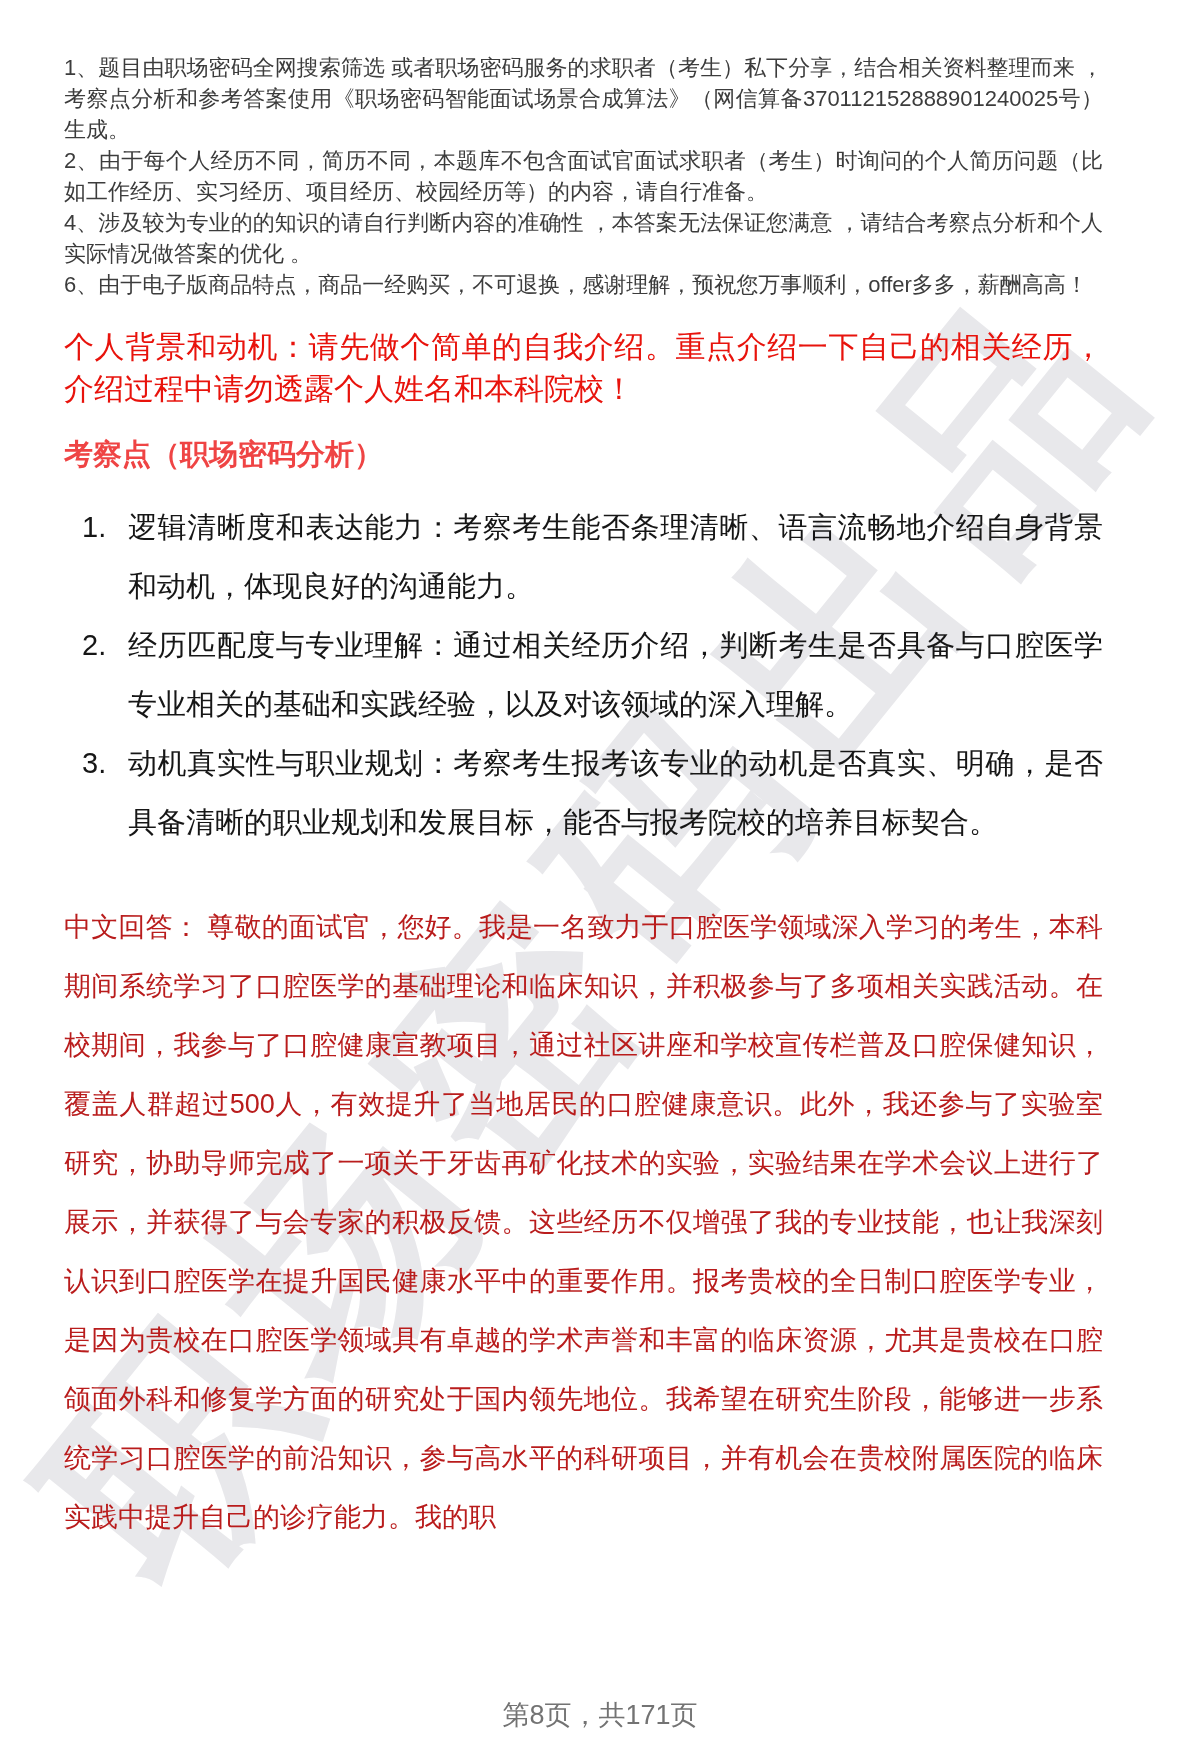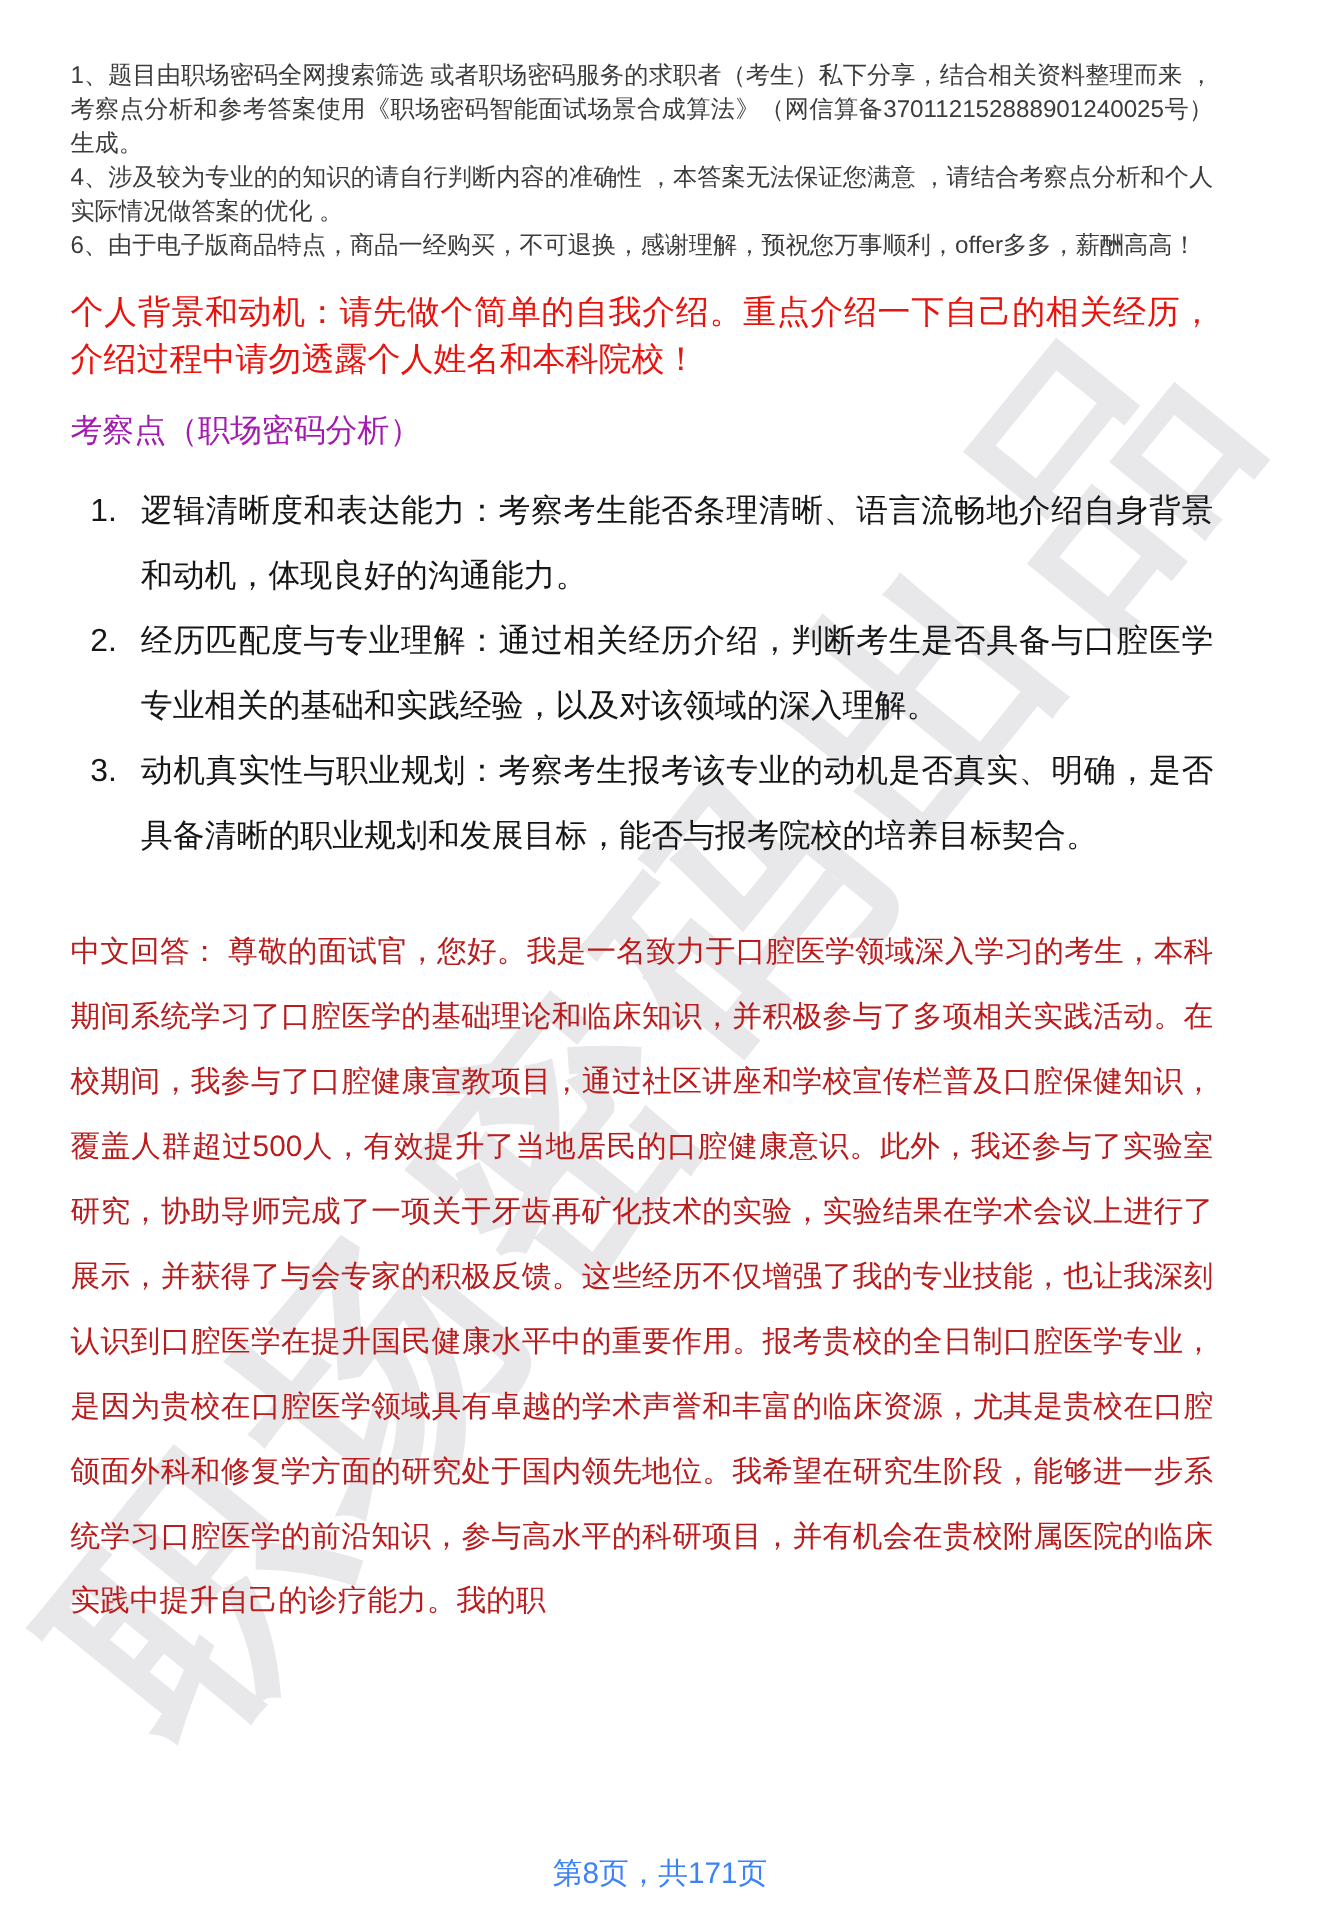--- a/index.html
+++ b/index.html
@@ -42,22 +42,22 @@
     font-size: 30px;
     line-height: 42px;
     font-weight: 400;
     color: #e8130c;
     text-align: justify;
   }
   .analysis-heading {
     margin: 26px 0 18px 0;
     font-size: 29px;
     line-height: 36px;
-    font-weight: 400;
-    color: #a21caf;
+    font-weight: 700;
+    color: #ef4444;
   }
   .analysis-list {
     margin-top: 26px;
     padding-left: 18px;
   }
   .analysis-item {
     display: flex;
     align-items: flex-start;
     color: #161616;
     font-size: 29px;
@@ -76,38 +76,39 @@
     margin: 46px 0 0 0;
     font-size: 27px;
     line-height: 59px;
     color: #b91c1c;
     text-align: justify;
   }
   .footer {
     position: absolute;
     left: 0;
     right: 0;
-    bottom: 34px;
+    bottom: 22px;
     text-align: center;
     font-size: 27px;
-    color: #3b82f6;
+    color: #737373;
     z-index: 1;
   }
 </style>
 </head>
 <body>
 
 <div class="page">
 
   <div class="watermark">职场密码出品</div>
 
   <div class="content">
 
     <div class="disclaimer">
       <p>1、题目由职场密码全网搜索筛选 或者职场密码服务的求职者（考生）私下分享，结合相关资料整理而来 ，考察点分析和参考答案使用《职场密码智能面试场景合成算法》（网信算备370112152888901240025号）生成。</p>
+      <p>2、由于每个人经历不同，简历不同，本题库不包含面试官面试求职者（考生）时询问的个人简历问题（比如工作经历、实习经历、项目经历、校园经历等）的内容，请自行准备。</p>
       <p>4、涉及较为专业的的知识的请自行判断内容的准确性 ，本答案无法保证您满意 ，请结合考察点分析和个人实际情况做答案的优化 。</p>
       <p>6、由于电子版商品特点，商品一经购买，不可退换，感谢理解，预祝您万事顺利，offer多多，薪酬高高！</p>
     </div>
 
     <p class="question-heading">个人背景和动机：请先做个简单的自我介绍。重点介绍一下自己的相关经历，介绍过程中请勿透露个人姓名和本科院校！</p>
 
     <p class="analysis-heading">考察点（职场密码分析）</p>
 
     <div class="analysis-list">
       <div class="analysis-item">

